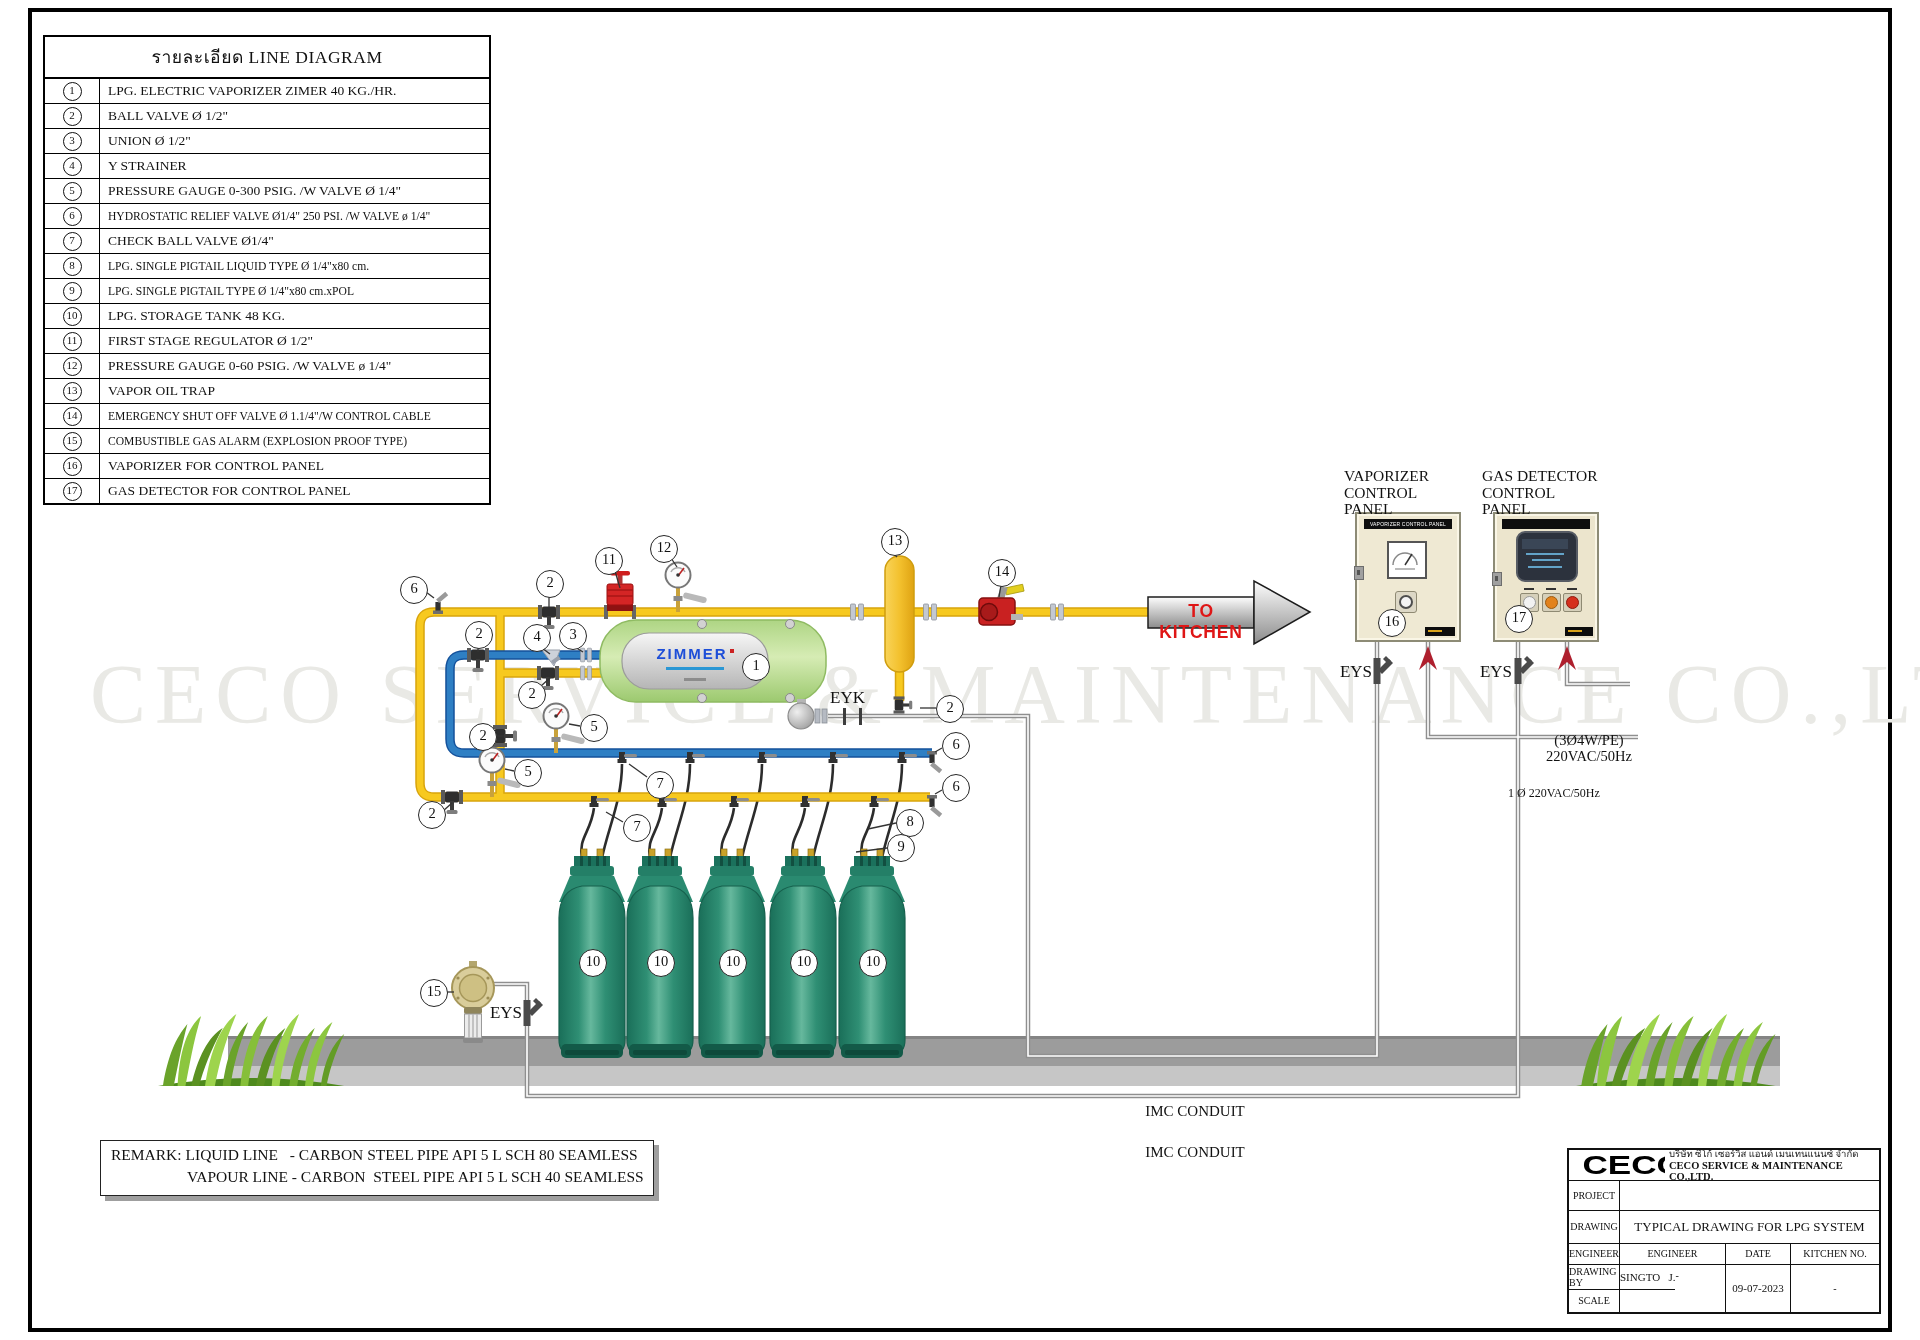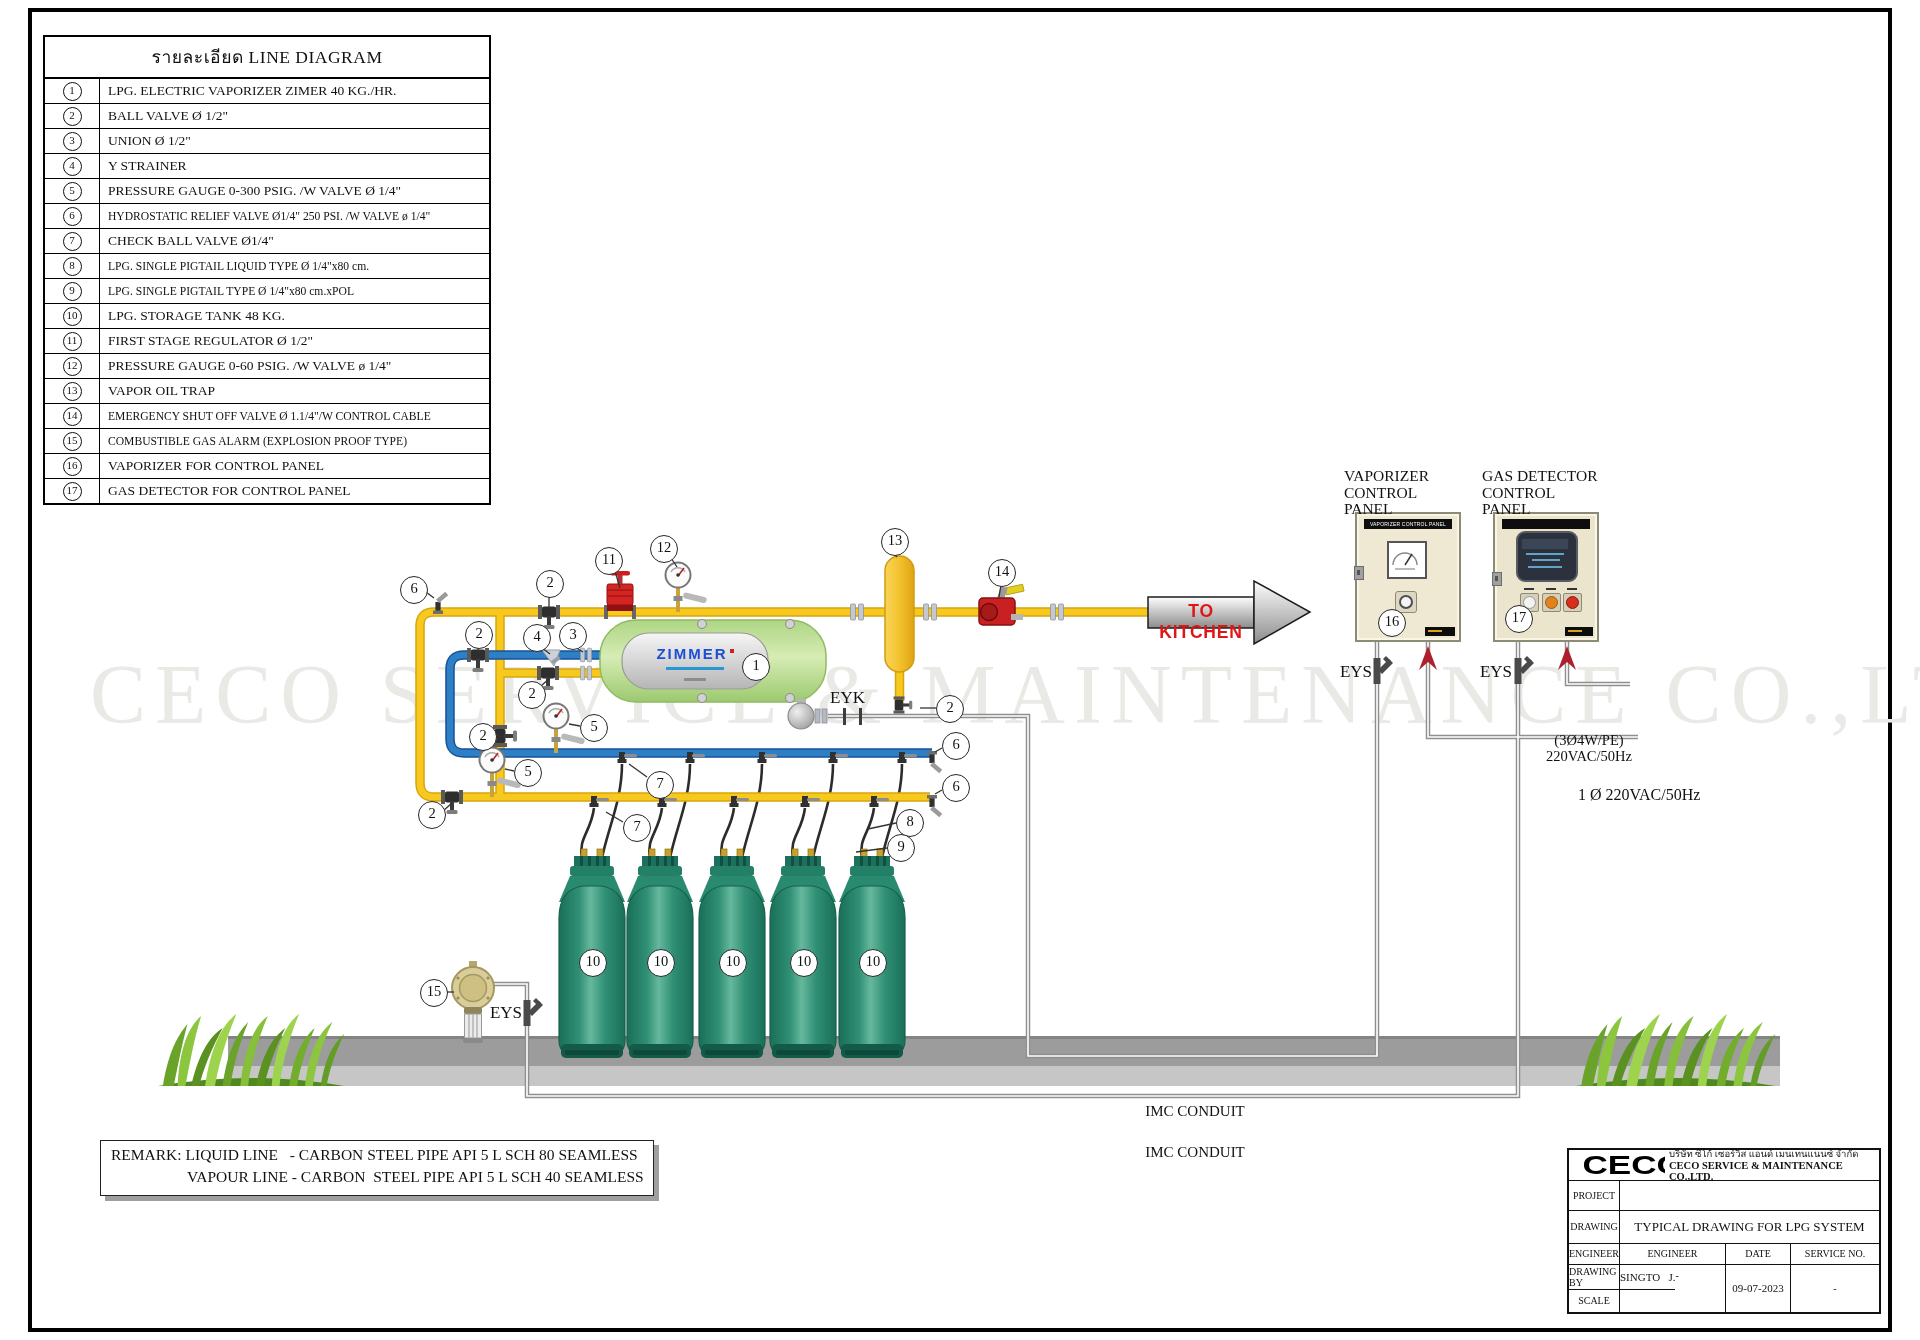--- a/index.html
+++ b/index.html
@@ -549,21 +549,21 @@
   <div class="abs zbar" style="left:666px;top:667px;width:58px;height:3px;"></div>
   <div class="abs zmark" style="left:684px;top:678px;width:22px;height:3px;"></div>
   <div class="abs eyt" style="left:830px;top:688px;width:44px;">EYK</div>
   <div class="abs eyt lblr" style="left:476px;top:1003px;width:46px;">EYS</div>
   <div class="abs eyt lblr" style="left:1326px;top:662px;width:46px;">EYS</div>
   <div class="abs eyt lblr" style="left:1466px;top:662px;width:46px;">EYS</div>
   <div class="abs lbl lblc" style="left:1110px;top:1059px;width:170px;">IMC CONDUIT</div>
   <div class="abs lbl lblc" style="left:1110px;top:1100px;width:170px;">IMC CONDUIT</div>
   <div class="abs lbl lblc" style="left:1537px;top:688px;width:104px;font-size:14.5px;">(3Ø4W/PE)</div>
   <div class="abs lbl lblc" style="left:1537px;top:704px;width:104px;font-size:14.5px;">220VAC/50Hz</div>
-  <div class="abs lbl" style="left:1578px;top:742px;width:150px;font-size:16px;">1 Ø 220VAC/50Hz</div>
+  <div class="abs lbl" style="left:1508px;top:742px;width:150px;font-size:12px;">1 Ø 220VAC/50Hz</div>
 
   <div class="abs co" style="left:742px;top:653px;">1</div>
   <div class="abs co" style="left:536px;top:570px;">2</div>
   <div class="abs co" style="left:465px;top:621px;">2</div>
   <div class="abs co" style="left:518px;top:681px;">2</div>
   <div class="abs co" style="left:469px;top:723px;">2</div>
   <div class="abs co" style="left:418px;top:801px;">2</div>
   <div class="abs co" style="left:936px;top:695px;">2</div>
   <div class="abs co" style="left:559px;top:622px;">3</div>
   <div class="abs co" style="left:523px;top:624px;">4</div>
@@ -609,21 +609,21 @@
       <div class="cell" style="flex:1;"></div>
     </div>
     <div class="row" style="height:34px;">
       <div class="cell br" style="width:50px;">DRAWING</div>
       <div class="cell" style="flex:1;font-size:13px;">TYPICAL DRAWING FOR LPG SYSTEM</div>
     </div>
     <div class="row" style="height:21px;">
       <div class="cell br" style="width:50px;">ENGINEER</div>
       <div class="cell br" style="width:105px;">ENGINEER</div>
       <div class="cell br" style="width:64px;">DATE</div>
-      <div class="cell" style="flex:1;">SERVICE NO.</div>
+      <div class="cell" style="flex:1;">KITCHEN NO.</div>
     </div>
     <div class="row" style="height:48px;border-bottom:none;">
       <div style="width:50px;display:flex;flex-direction:column;border-right:1.5px solid #111;">
         <div class="cell" style="height:24px;border-bottom:1.5px solid #111;">DRAWING BY</div>
         <div class="cell" style="height:22.5px;">SCALE</div>
       </div>
       <div style="width:105px;display:flex;flex-direction:row;border-right:1.5px solid #111;">
         <div class="cell" style="height:24px;border-bottom:1.5px solid #111;font-size:11px;white-space:pre;">SINGTO   J.</div>
         <div class="cell" style="height:22.5px;">-</div>
       </div>

